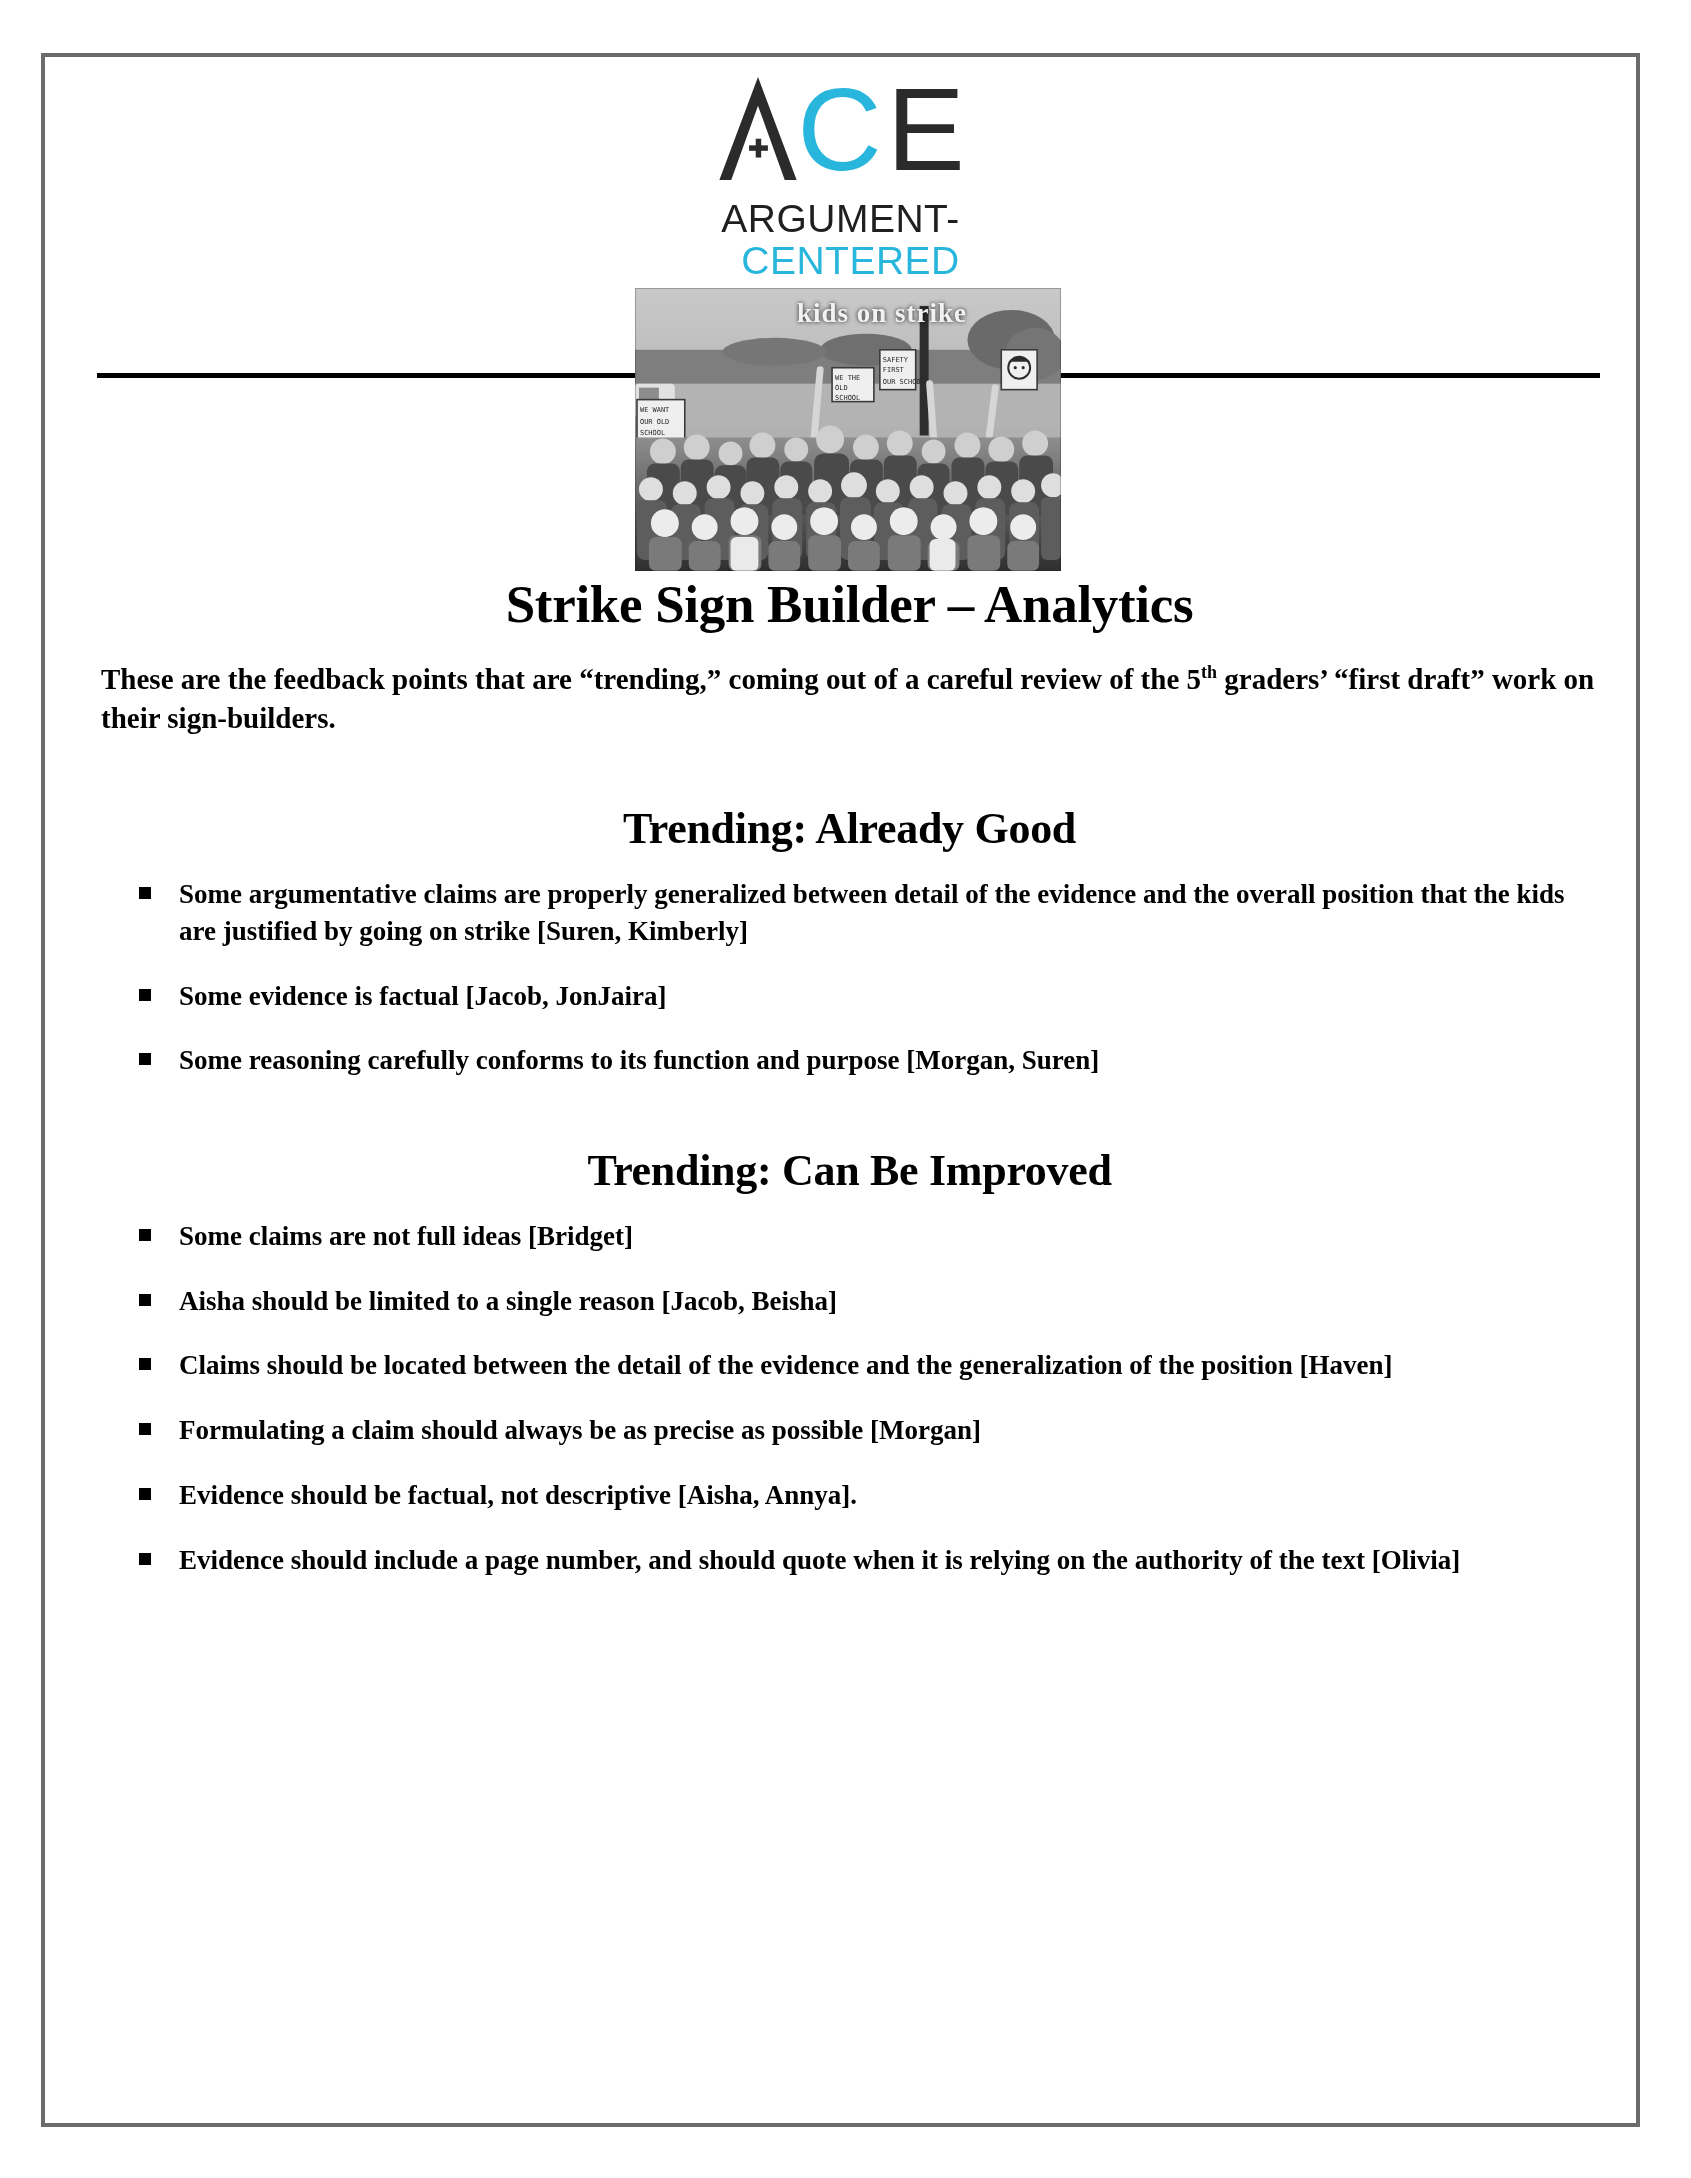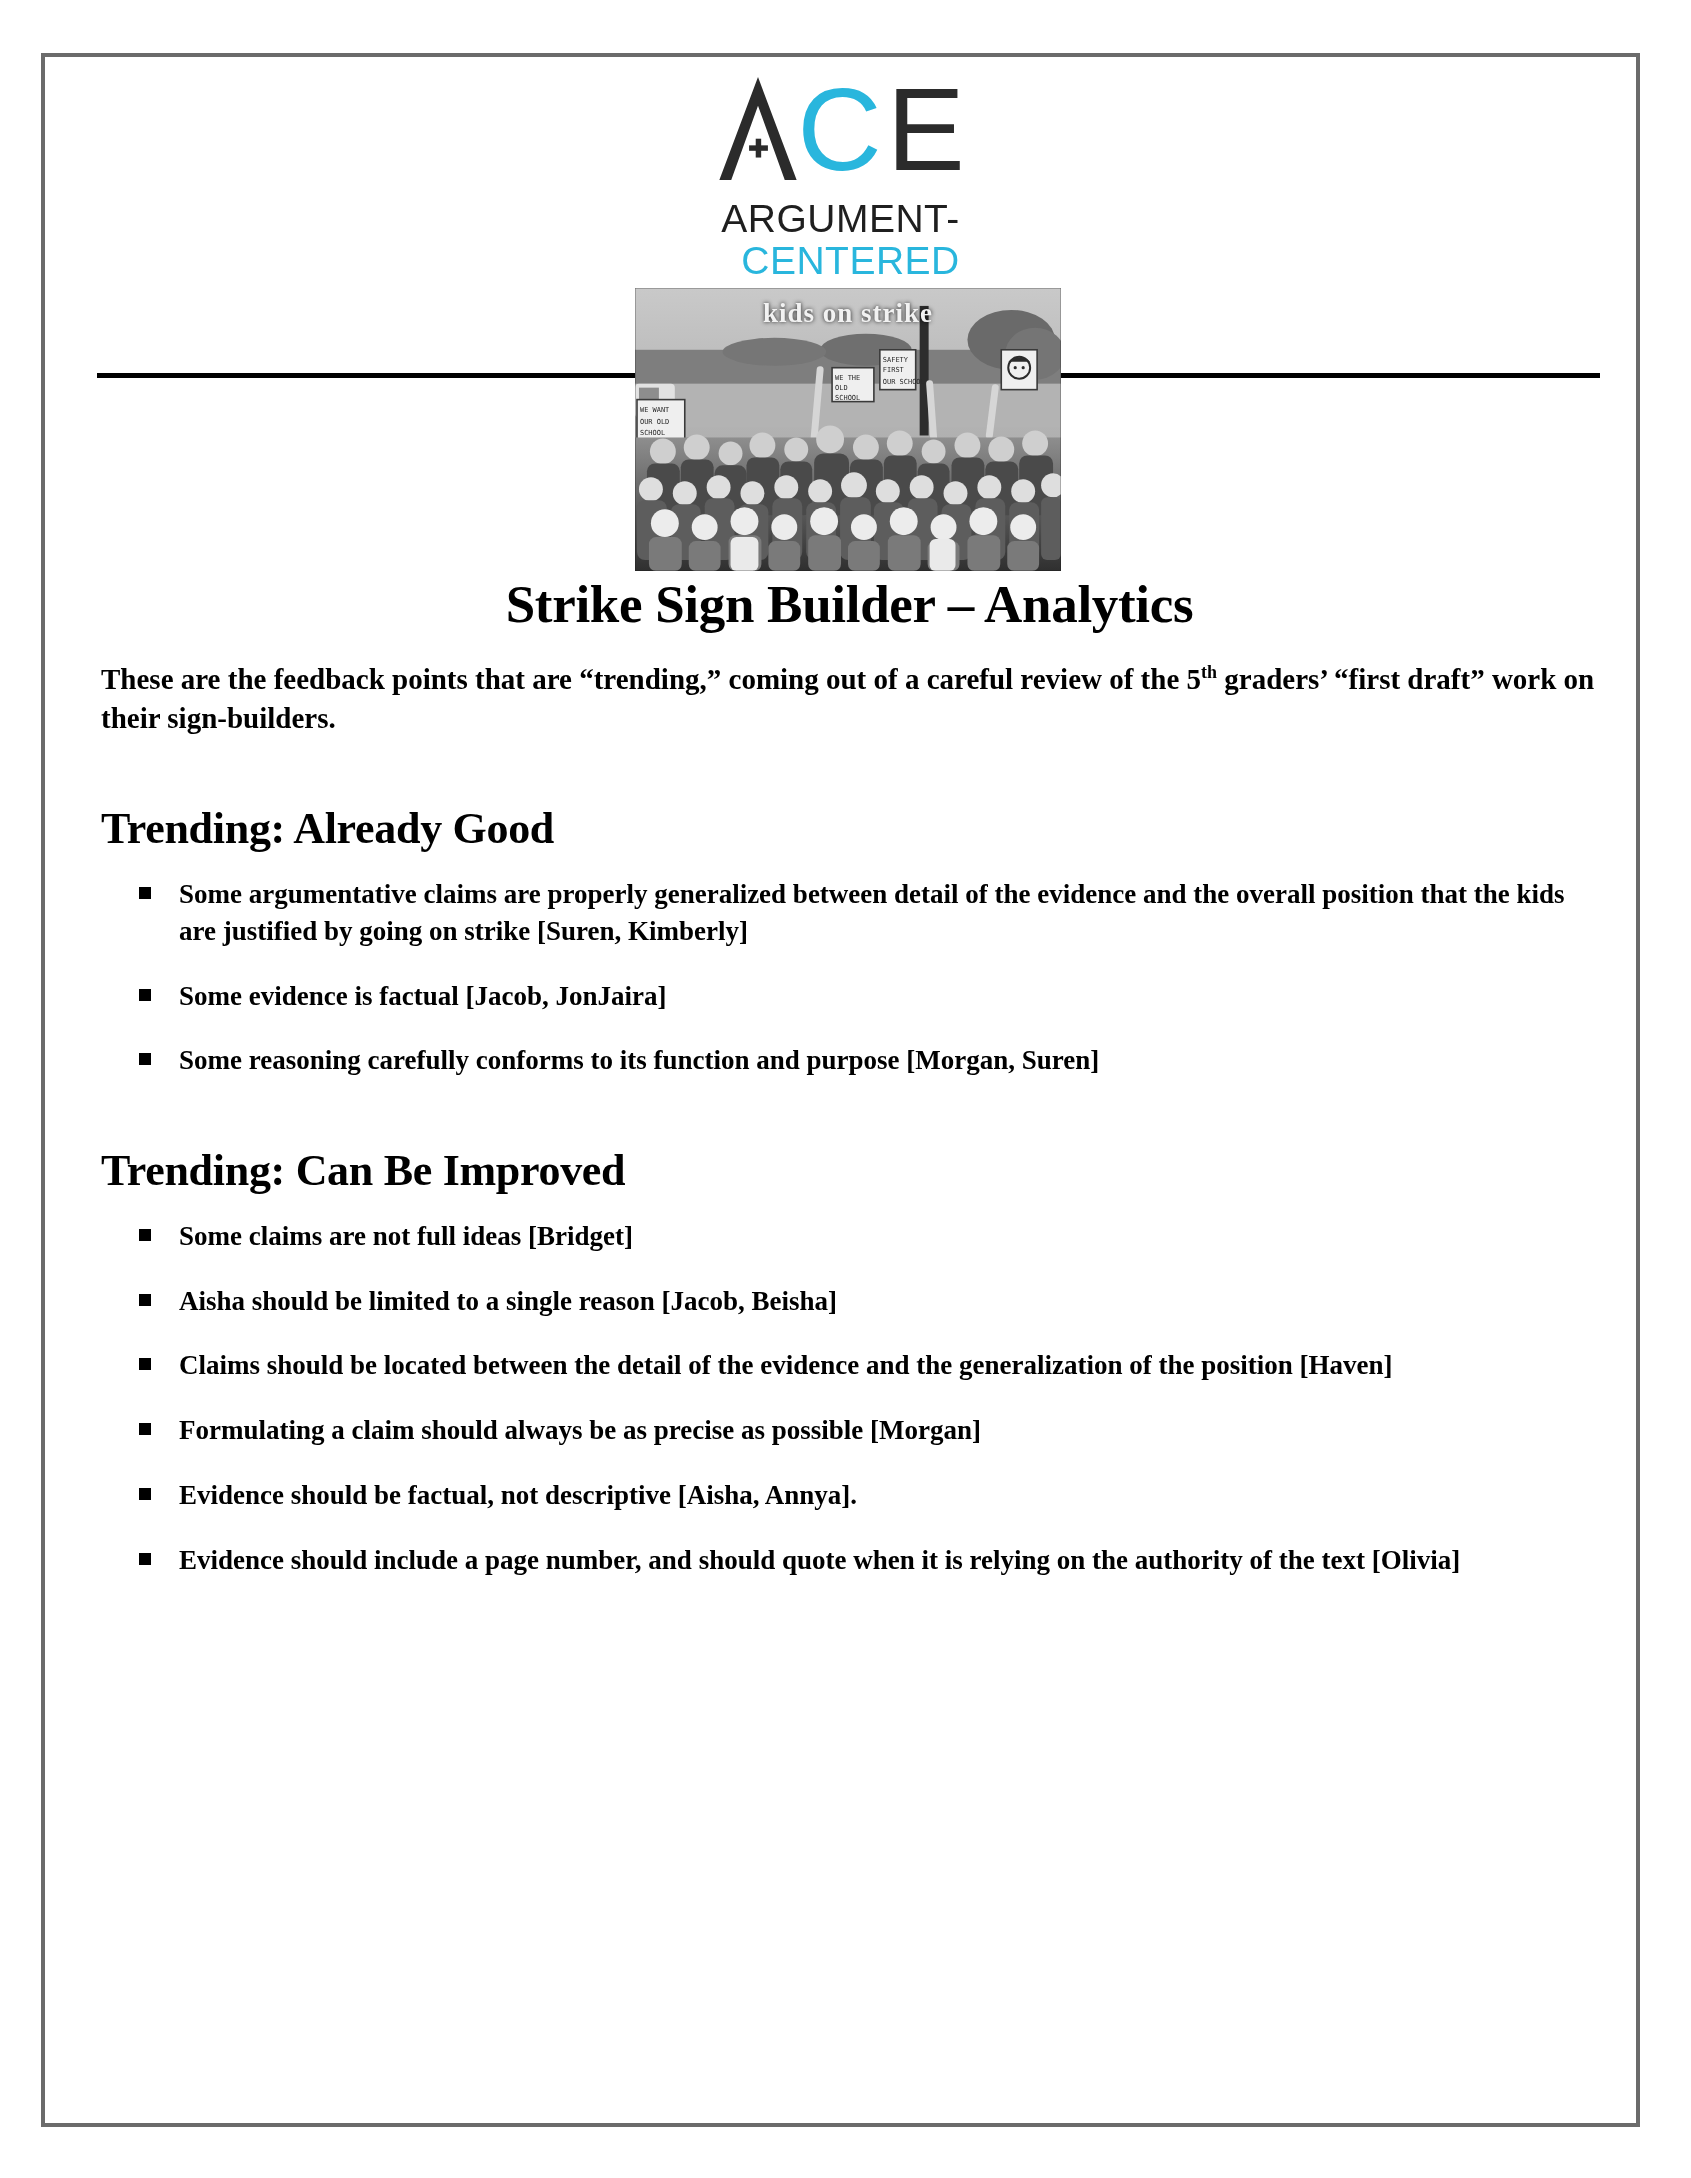--- a/index.html
+++ b/index.html
@@ -109,20 +109,21 @@
     left: 0;
     width: 100%;
     text-align: center;
     font-family: "Liberation Serif", "DejaVu Serif", serif;
     font-weight: bold;
     font-size: 27px;
     color: #f2f2f2;
     letter-spacing: 1px;
     text-shadow: 0 0 4px rgba(0,0,0,0.85);
     pointer-events: none;
+    padding-left: 34px;
   }
 
   
   .content {
     position: absolute;
     left: 0;
     top: 517px;
     width: 100%;
     padding: 0 38px 0 56px;
     box-sizing: border-box;
@@ -141,20 +142,21 @@
     margin: 0 0 4px 0;
     text-align: left;
   }
   p.intro sup { font-size: 0.62em; vertical-align: super; }
 
   h2.section-head {
     font-size: 44px;
     font-weight: bold;
     margin: 66px 0 22px 0;
     letter-spacing: -0.3px;
+    text-align: center;
   }
   .bullets {
     list-style: none;
     margin: 0;
     padding: 0;
   }
   .bullets li {
     position: relative;
     font-size: 27px;
     font-weight: bold;

